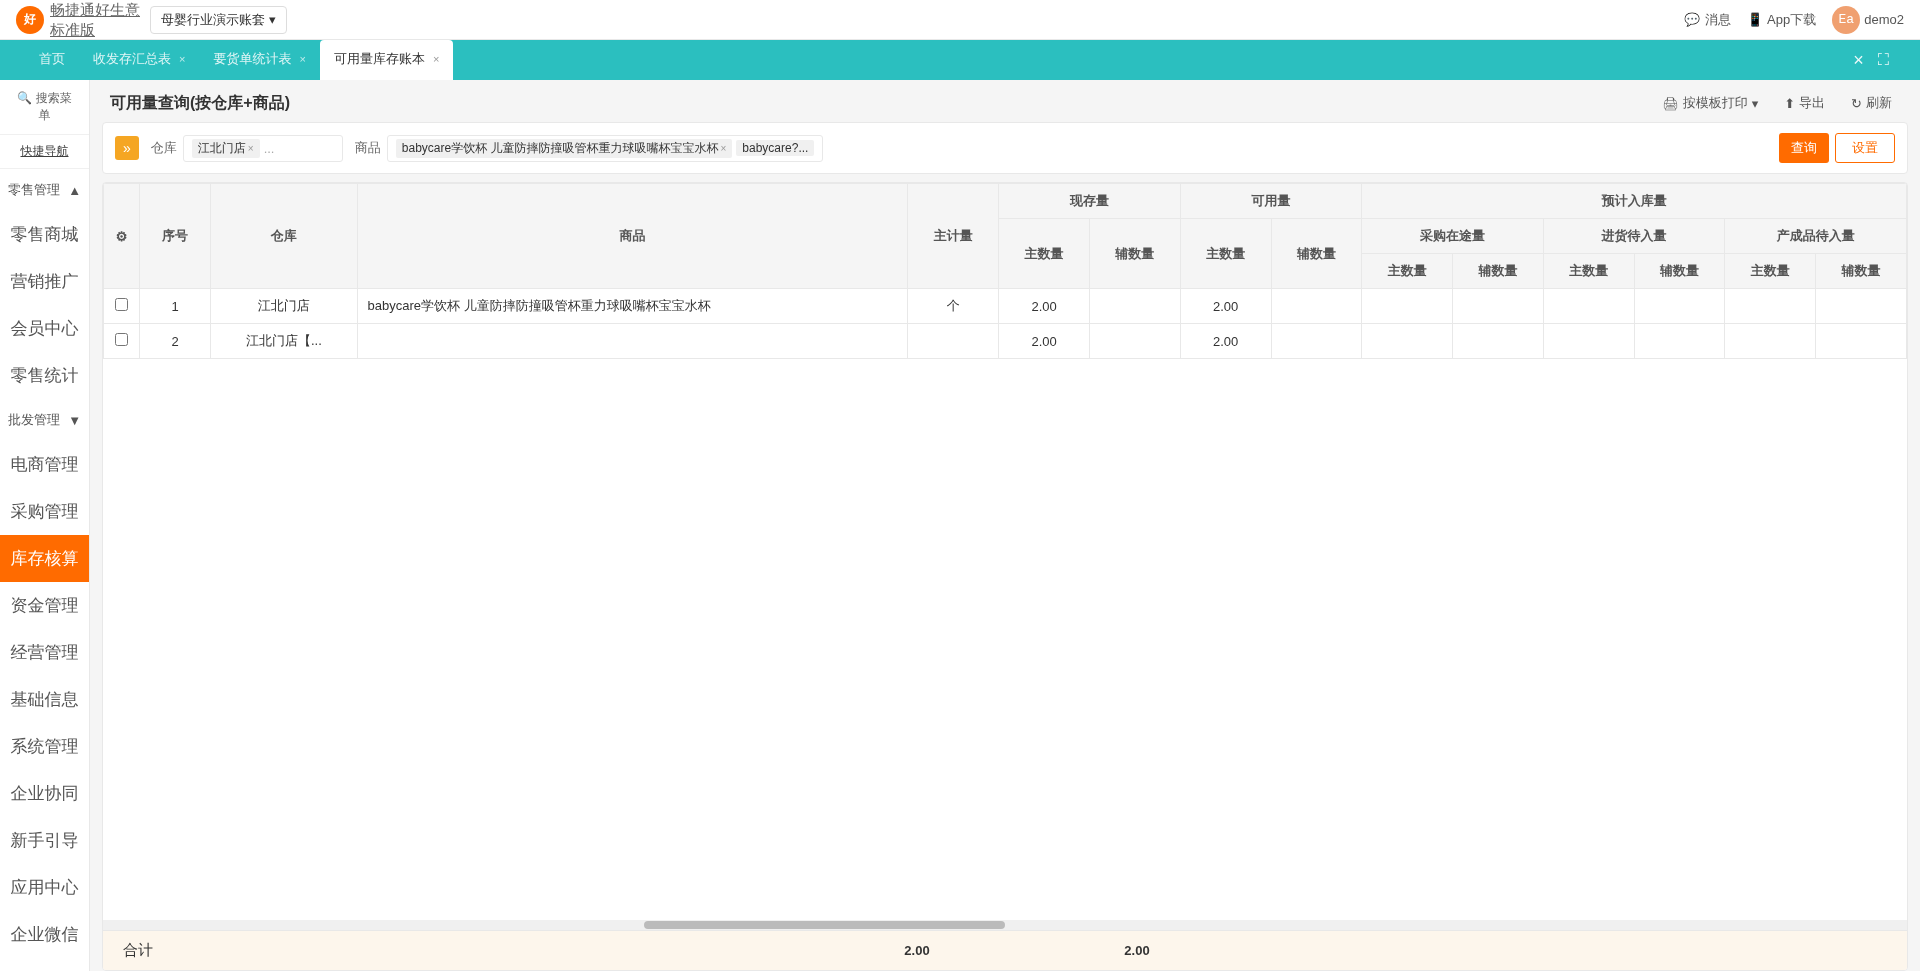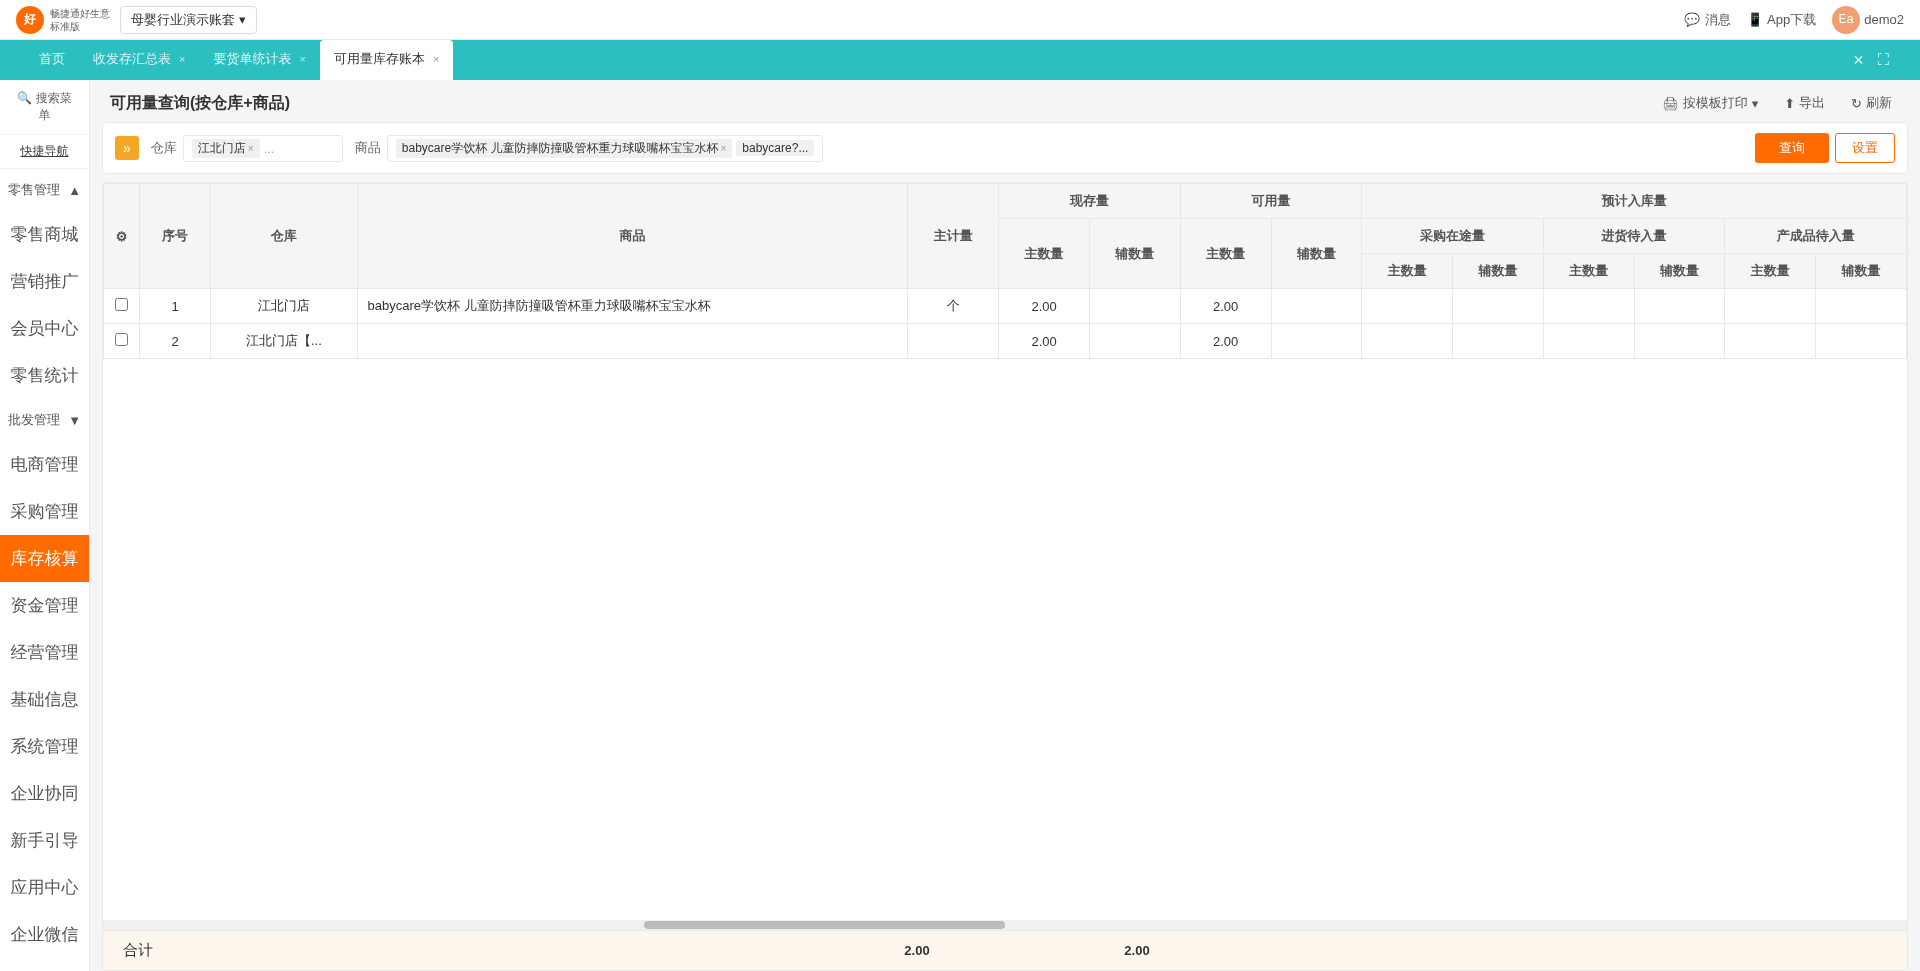--- a/index.html
+++ b/index.html
@@ -32,23 +32,24 @@
       background: #ff6b00;
       border-radius: 50%;
       display: flex;
       align-items: center;
       justify-content: center;
       color: white;
       font-size: 12px;
       font-weight: bold;
     }
     .logo-text {
-      font-size: 10px;
+      font-size: 15px;
       color: #666;
       line-height: 1.3;
+      text-decoration: underline;
     }
     .org-selector {
       display: flex;
       align-items: center;
       gap: 4px;
       padding: 4px 10px;
       border: 1px solid #ddd;
       border-radius: 4px;
       cursor: pointer;
       background: #fff;
@@ -305,21 +306,21 @@
     .filter-buttons {
       margin-left: auto;
       display: flex;
       gap: 6px;
     }
     .btn-query {
       background: #ff6b00;
       color: white;
       border: none;
       border-radius: 3px;
-      padding: 5px 24px;
+      padding: 5px 12px;
       cursor: pointer;
       font-size: 13px;
     }
     .btn-setting {
       background: #fff;
       color: #ff6b00;
       border: 1px solid #ff6b00;
       border-radius: 3px;
       padding: 5px 16px;
       cursor: pointer;

